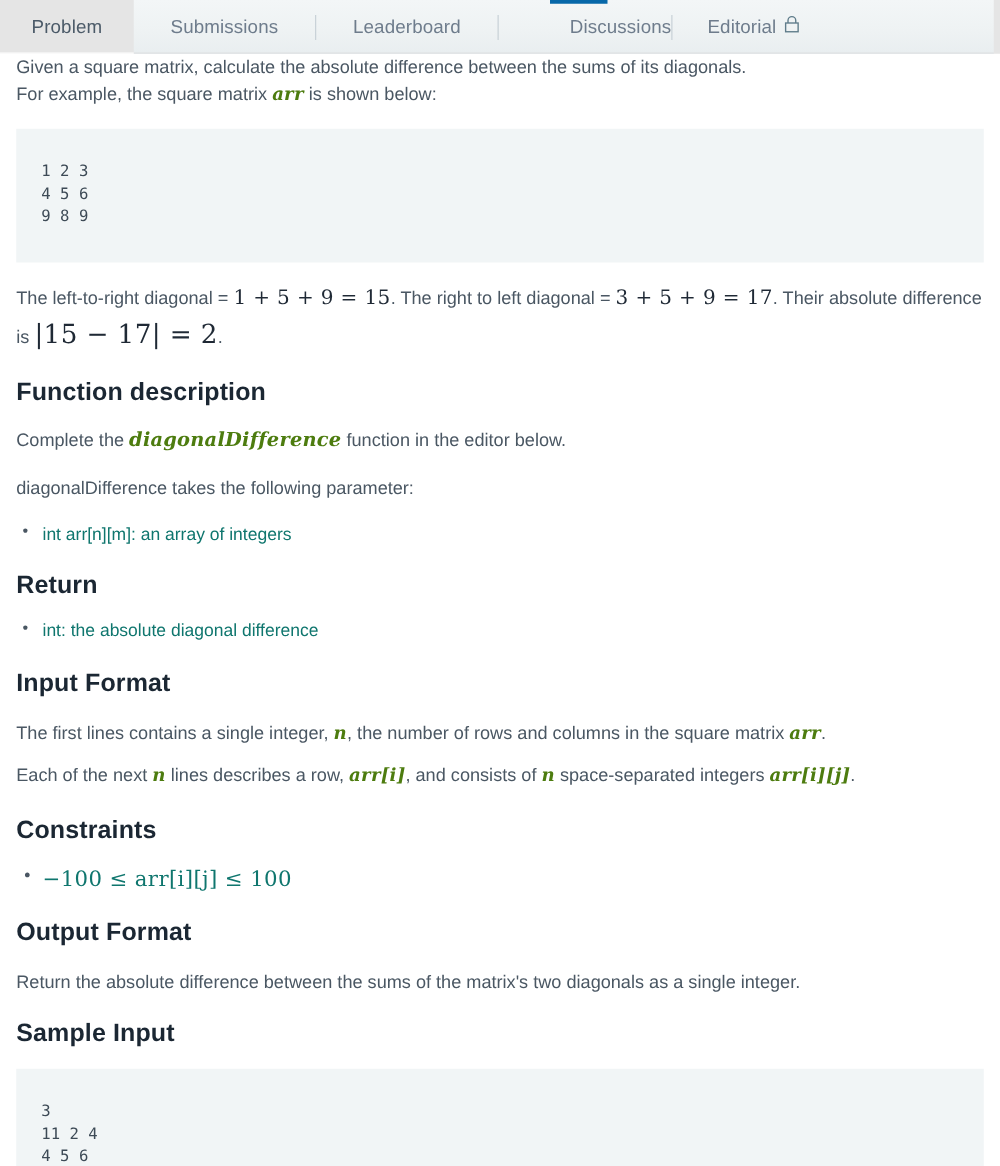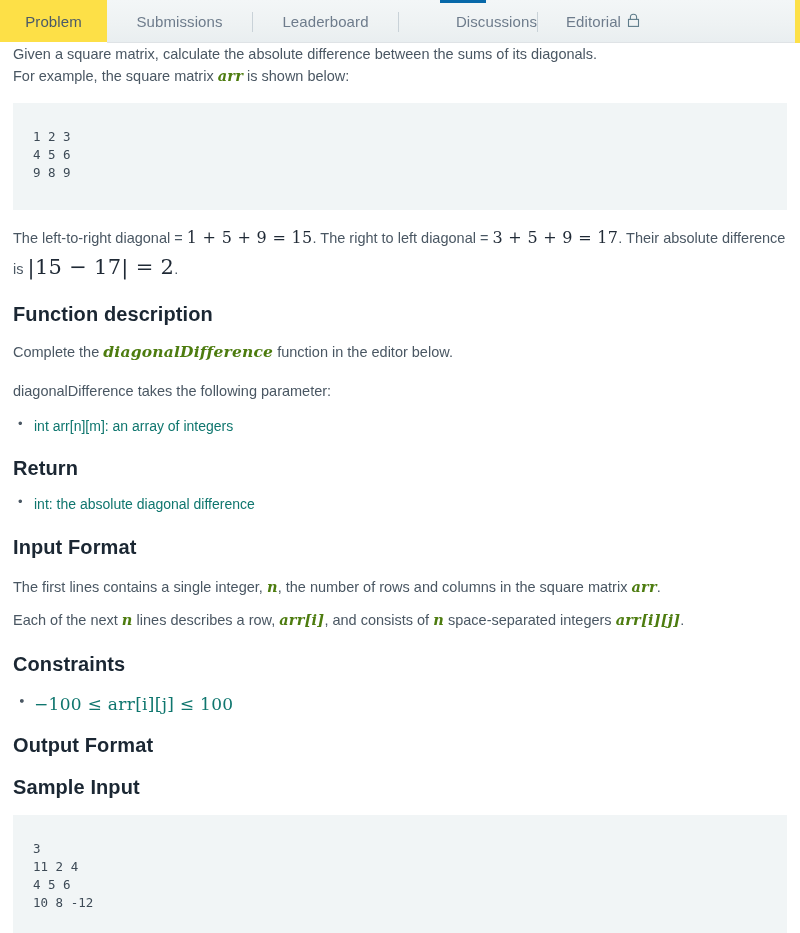--- a/index.html
+++ b/index.html
@@ -13,21 +13,21 @@
     font-family: "Liberation Sans", sans-serif;
     color: #39424e;
     overflow: hidden;
     position: relative;
   }
 
   
   .tabbar {
     position: relative;
     height: 43px;
-    background: #fde047;
+    background: #e5e5e5;
   }
   .tabbar-bg {
     position: absolute;
     left: 107px;
     top: 0;
     right: 5px;
     height: 43px;
     background: linear-gradient(to bottom, #f3f6f7 0%, #eef2f3 60%, #e9eef0 100%);
     border-bottom: 1px solid #dfe3e6;
     box-sizing: border-box;
@@ -244,20 +244,21 @@
   <p class="para" style="margin-top:11px">
     <span>Each of the next </span><span class="mathvar">n</span><span> lines describes a row, </span><span class="mathvar">arr[i]</span><span>, and consists of </span><span class="mathvar">n</span><span> space-separated integers </span><span class="mathvar">arr[i][j]</span><span>.</span>
   </p>
 
   <h3 class="sec" style="margin-top:21px">Constraints</h3>
   <ul class="bullets" style="margin-top:15px">
     <li class="mathli mathnum">−100 ≤ arr[i][j] ≤ 100</li>
   </ul>
 
   <h3 class="sec" style="margin-top:16px">Output Format</h3>
+  <p class="para" style="margin-top:17px">Return the absolute difference between the sums of the matrix's two diagonals as a single integer.</p>
 
   <h3 class="sec" style="">Sample Input</h3>
   <pre class="codeblock" style="margin-top:16px">3
 11 2 4
 4 5 6
 10 8 -12</pre>
 
 </div>
 
 </body></html>

